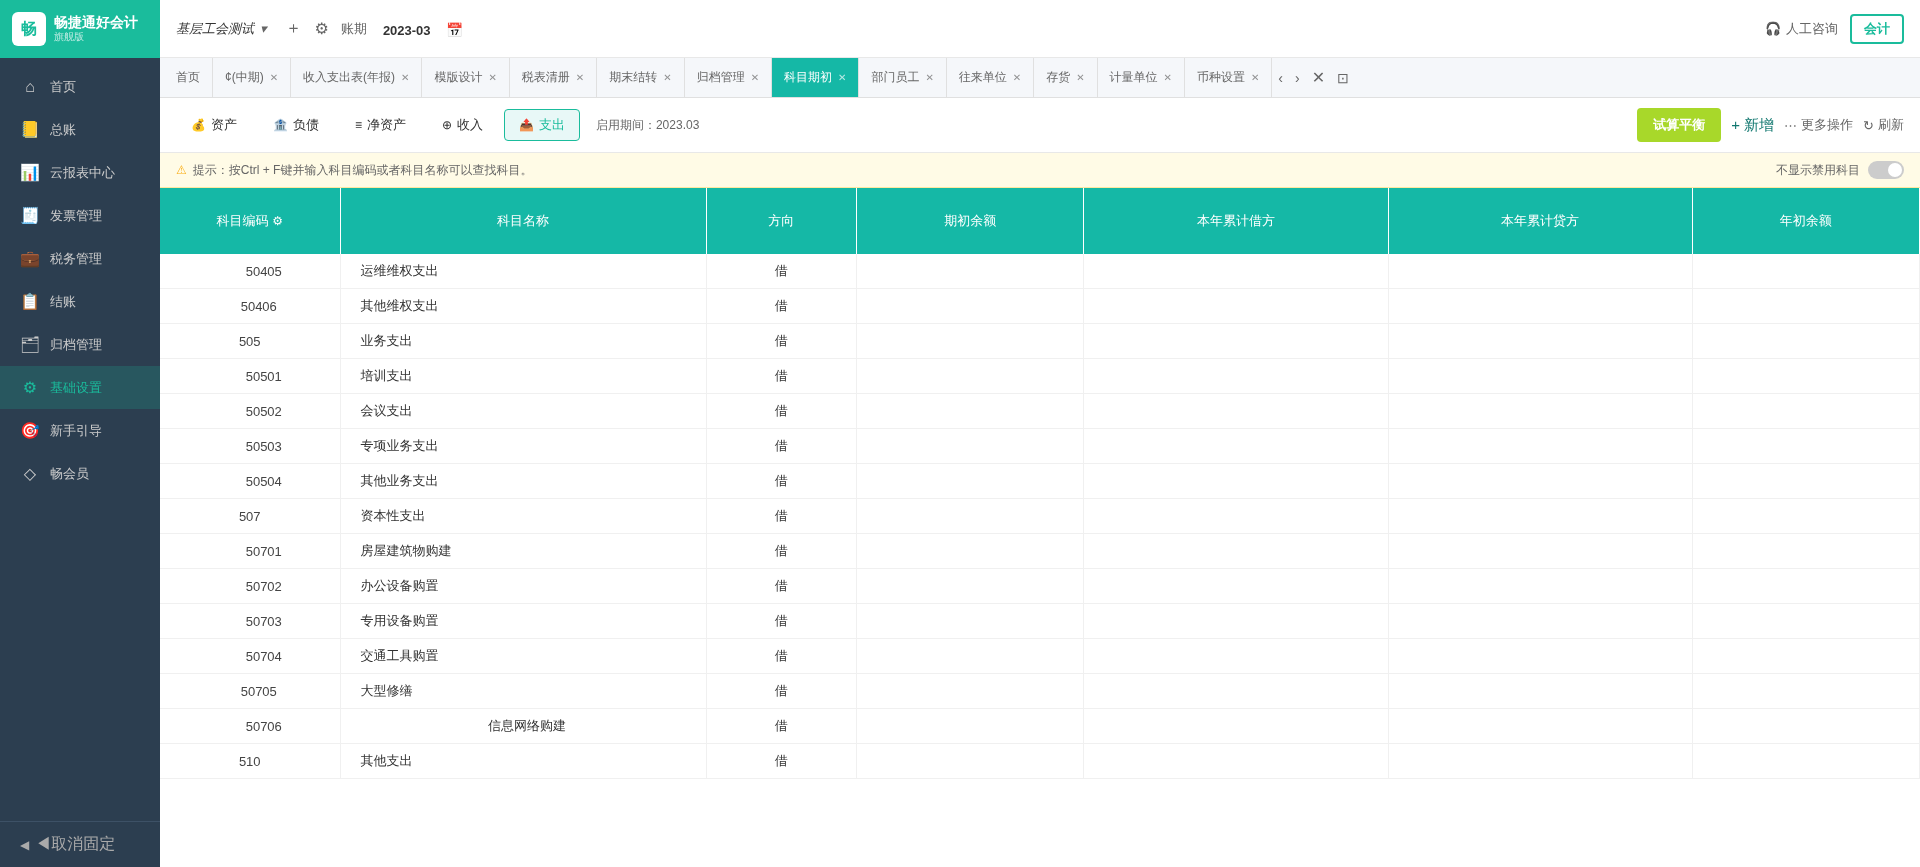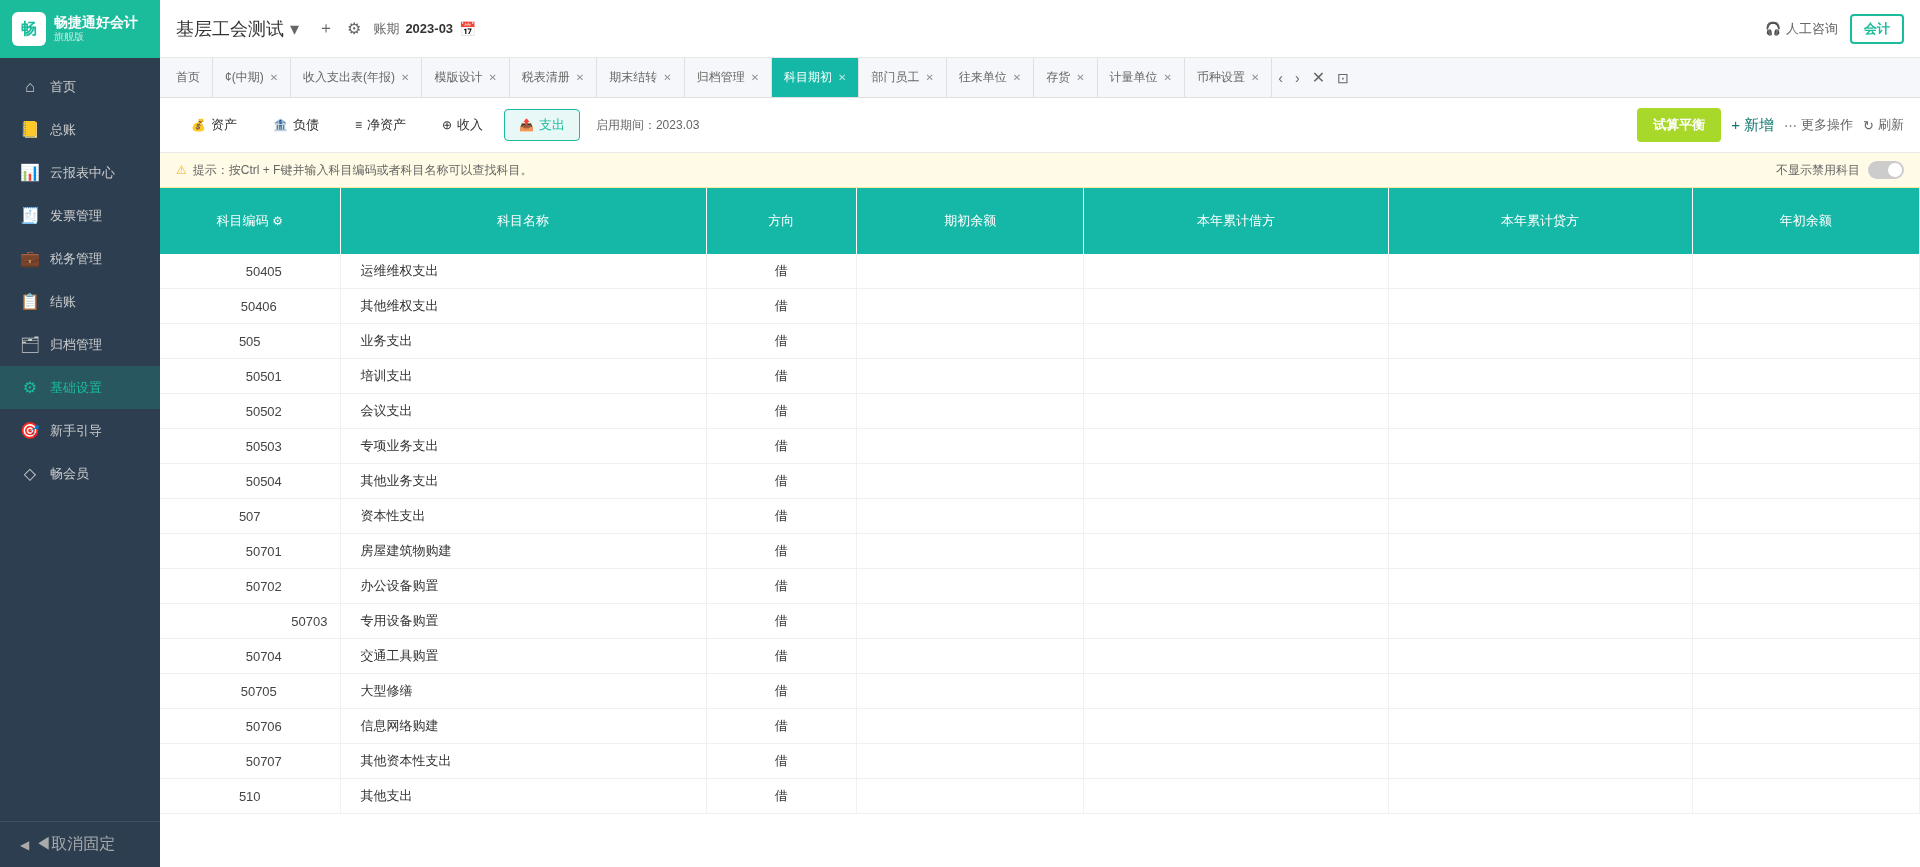--- a/index.html
+++ b/index.html
@@ -16,26 +16,26 @@
     .sidebar-item.active { background: rgba(26,188,156,0.2); color: #1abc9c; }
     .sidebar-item-icon { font-size: 16px; width: 20px; text-align: center; }
     .sidebar-item-label { font-size: 13px; }
     .sidebar-bottom { padding: 12px 20px; color: #aaa; font-size: 12px; cursor: pointer; border-top: 1px solid #3d5166; display: flex; align-items: center; gap: 6px; }
 
     
     .main { flex: 1; display: flex; flex-direction: column; height: 867px; overflow: hidden; }
 
     
     .top-header { background: white; height: 58px; display: flex; align-items: center; padding: 0 16px; gap: 12px; border-bottom: 1px solid #e8e8e8; }
-    .company-name { font-size: 18px; color: #333; display: flex; align-items: center; gap: 6px; }
+    .company-name { font-size: 13px; color: #333; display: flex; align-items: center; gap: 6px; font-style: italic; }
     .company-name .dropdown-icon { color: #666; }
     .header-actions { display: flex; align-items: center; gap: 10px; margin-left: 4px; }
     .header-add-btn { width: 22px; height: 22px; display: flex; align-items: center; justify-content: center; border-radius: 50%; color: #666; cursor: pointer; font-size: 16px; }
     .header-settings-btn { color: #666; cursor: pointer; font-size: 16px; }
-    .period-info { font-size: 13px; color: #666; display: flex; align-items: center; gap: 6px; }
+    .period-info { font-size: 13px; color: #666; display: flex; align-items: flex-end; gap: 16px; }
     .period-icon { color: #1abc9c; font-size: 14px; }
     .header-right { margin-left: auto; display: flex; align-items: center; gap: 12px; }
     .customer-service { display: flex; align-items: center; gap: 4px; color: #666; font-size: 13px; cursor: pointer; }
     .account-btn { border: 2px solid #1abc9c; color: #1abc9c; background: white; padding: 4px 12px; border-radius: 4px; font-size: 13px; cursor: pointer; font-weight: bold; }
 
     
     .tab-bar { background: #f5f7fa; border-bottom: 1px solid #e0e0e0; display: flex; align-items: center; height: 40px; padding: 0 4px; overflow: hidden; }
     .tab { display: flex; align-items: center; gap: 4px; padding: 0 12px; height: 40px; font-size: 12px; color: #666; cursor: pointer; border-right: 1px solid #e0e0e0; white-space: nowrap; }
     .tab.active { background: #15b8a6; color: white; }
     .tab-close { font-size: 10px; margin-left: 2px; opacity: 0.7; }
@@ -371,21 +371,21 @@
           <tr class="child-row">
             <td style="padding-left: 40px;">50702</td>
             <td style="text-align: left;">办公设备购置</td>
             <td>借</td>
             <td></td>
             <td></td>
             <td></td>
             <td></td>
           </tr>
           <tr class="child-row">
-            <td style="padding-left: 40px; text-align: right;">50703</td>
+            <td style="padding-left: 40px;">50703</td>
             <td style="text-align: left;">专用设备购置</td>
             <td>借</td>
             <td></td>
             <td></td>
             <td></td>
             <td></td>
           </tr>
           <tr class="child-row">
             <td style="padding-left: 40px;">50704</td>
             <td style="text-align: left;">交通工具购置</td>
@@ -399,30 +399,21 @@
             <td style="">50705</td>
             <td style="text-align: left;">大型修缮</td>
             <td>借</td>
             <td></td>
             <td></td>
             <td></td>
             <td></td>
           </tr>
           <tr class="child-row">
             <td style="padding-left: 40px;">50706</td>
-            <td style="text-align: left;">信息网络购建</td>
-            <td>借</td>
-            <td></td>
-            <td></td>
-            <td></td>
-            <td></td>
-          </tr>
-          <tr class="child-row">
-            <td style="padding-left: 40px;">50707</td>
-            <td style="text-align: left;">其他资本性支出</td>
+            <td style="text-align: center;">信息网络购建</td>
             <td>借</td>
             <td></td>
             <td></td>
             <td></td>
             <td></td>
           </tr>
           <tr class="parent-row">
             <td>510</td>
             <td style="text-align: left;">其他支出</td>
             <td>借</td>

